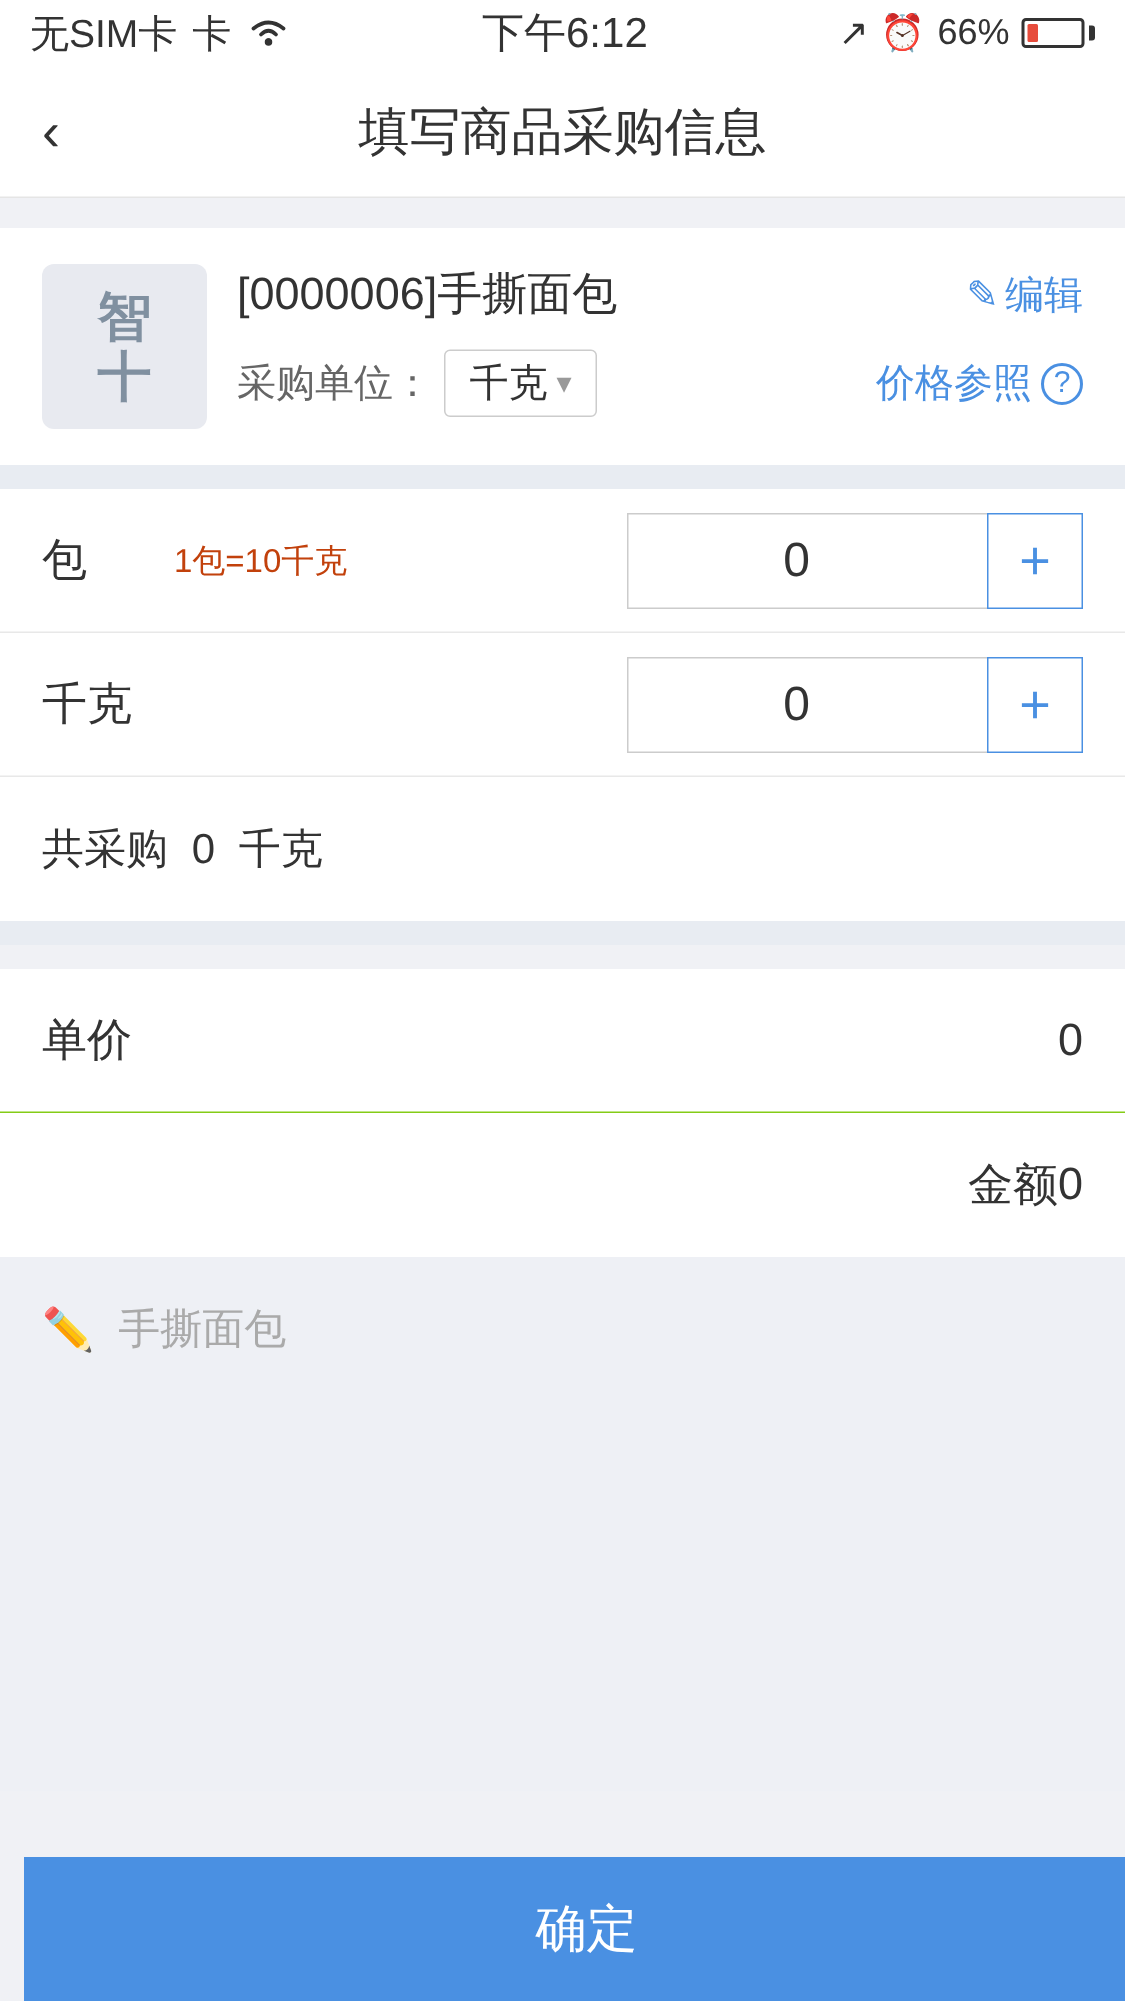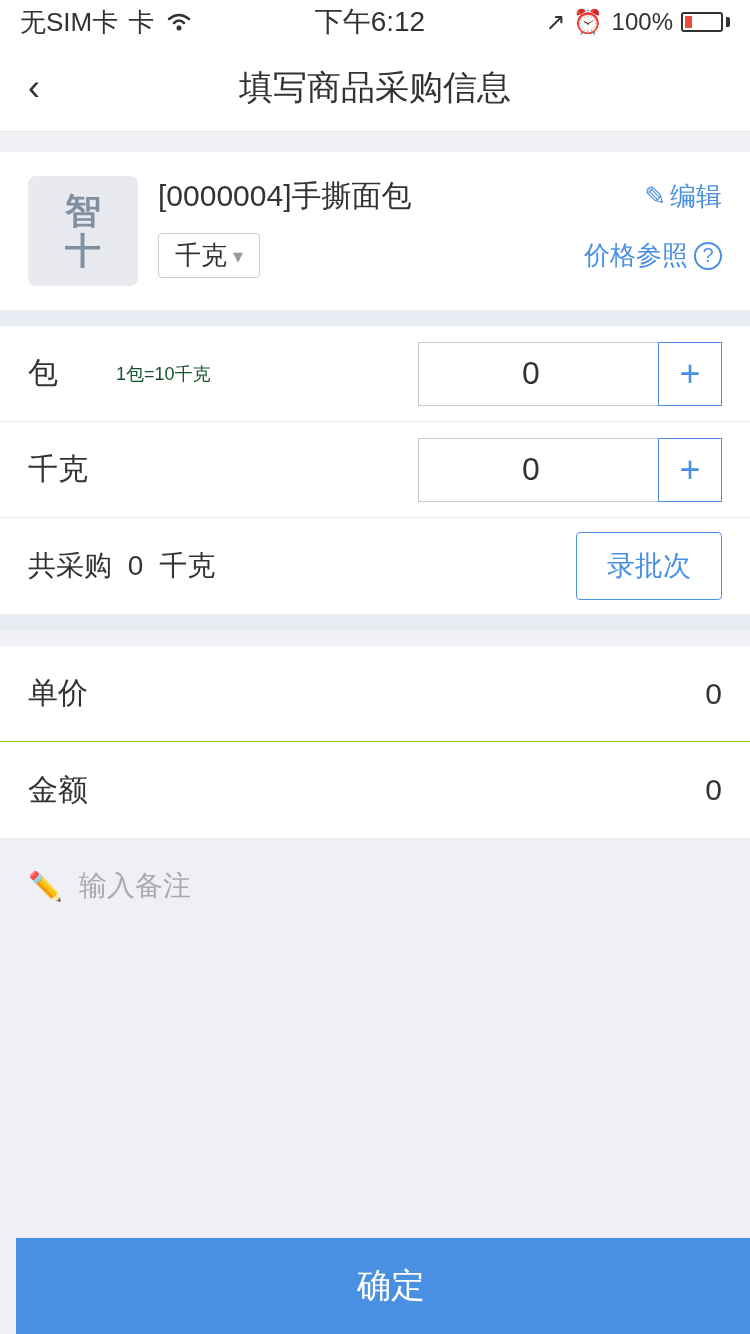--- a/index.html
+++ b/index.html
@@ -176,22 +176,22 @@
       padding: 0 28px;
       height: 96px;
       border-bottom: 1px solid #e8e8e8;
     }
     .input-row-label {
       font-size: 30px;
       color: #333;
       min-width: 80px;
     }
     .input-sub-label {
-      font-size: 18px;
-      color: #14532d;
+      font-size: 22px;
+      color: #c2410c;
       margin-left: 8px;
     }
     .input-right {
       display: flex;
       align-items: center;
       margin-left: auto;
       gap: 0;
     }
     .qty-input {
       width: 240px;
@@ -248,20 +248,21 @@
     .price-row {
       display: flex;
       align-items: center;
       justify-content: space-between;
       padding: 0 28px;
       height: 96px;
       border-bottom: 1px solid #84cc16;
     }
     .price-row:last-child {
       border-bottom: none;
+      justify-content: flex-end;
     }
     .price-label {
       font-size: 30px;
       color: #333;
     }
     .price-value {
       font-size: 30px;
       color: #333;
     }
 
@@ -323,21 +324,21 @@
         <path d="M10 14 Q15 9 20 14" stroke="#333" stroke-width="2.5" stroke-linecap="round" fill="none"></path>
         <path d="M5 10 Q15 2 25 10" stroke="#333" stroke-width="2.5" stroke-linecap="round" fill="none"></path>
         <circle cx="15" cy="19" r="2.5" fill="#333"></circle>
       </svg>
     </span>
   </div>
   <div class="status-center">下午6:12</div>
   <div class="status-right">
     <span>↗</span>
     <span>⏰</span>
-    <span>100%</span>
+    <span>66%</span>
     <div class="battery-icon">
       <div class="battery-body">
         <div class="battery-fill"></div>
       </div>
       <div class="battery-tip"></div>
     </div>
   </div>
 </div>
 
 <div class="nav-bar">
@@ -347,28 +348,29 @@
 
 <div class="product-section">
   <div class="product-image">
     <div class="product-logo">
       <div>智</div>
       <div>十</div>
     </div>
   </div>
   <div class="product-info">
     <div class="product-name-row">
-      <div class="product-name">[0000004]手撕面包</div>
+      <div class="product-name">[0000006]手撕面包</div>
       <div class="edit-btn">
         <span>✎</span>
         <span>编辑</span>
       </div>
     </div>
     <div class="purchase-unit-row">
       <div style="display:flex;align-items:center;gap:8px;">
+        <span class="unit-label">采购单位：</span>
         <div class="unit-select">
           <span>千克</span>
           <span style="font-size:20px;color:#999;">▾</span>
         </div>
       </div>
       <div class="price-ref">
         <span>价格参照</span>
         <span style="width:28px;height:28px;border:2px solid #4a90e2;border-radius:50%;display:inline-flex;align-items:center;justify-content:center;font-size:20px;">?</span>
       </div>
     </div>
@@ -396,38 +398,37 @@
     </div>
   </div>
 </div>
 
 <div class="total-row">
   <div class="total-text">
     <span>共采购</span>
     <span style="margin: 0 8px;">0</span>
     <span>千克</span>
   </div>
-  <button class="batch-btn">录批次</button>
 </div>
 
 <div class="section-divider"></div>
 
 <div class="price-section">
   <div class="price-row">
     <span class="price-label">单价</span>
     <span class="price-value">0</span>
   </div>
   <div class="price-row">
     <span class="price-label">金额</span>
     <span class="price-value">0</span>
   </div>
 </div>
 
 <div class="remark-section">
   <span class="remark-icon">✏️</span>
-  <span class="remark-placeholder">输入备注</span>
+  <span class="remark-placeholder">手撕面包</span>
 </div>
 
 <div class="bottom-area"></div>
 
 <div class="confirm-btn-wrap">
   <span class="confirm-btn-text">确定</span>
 </div>
 
 </body></html>

